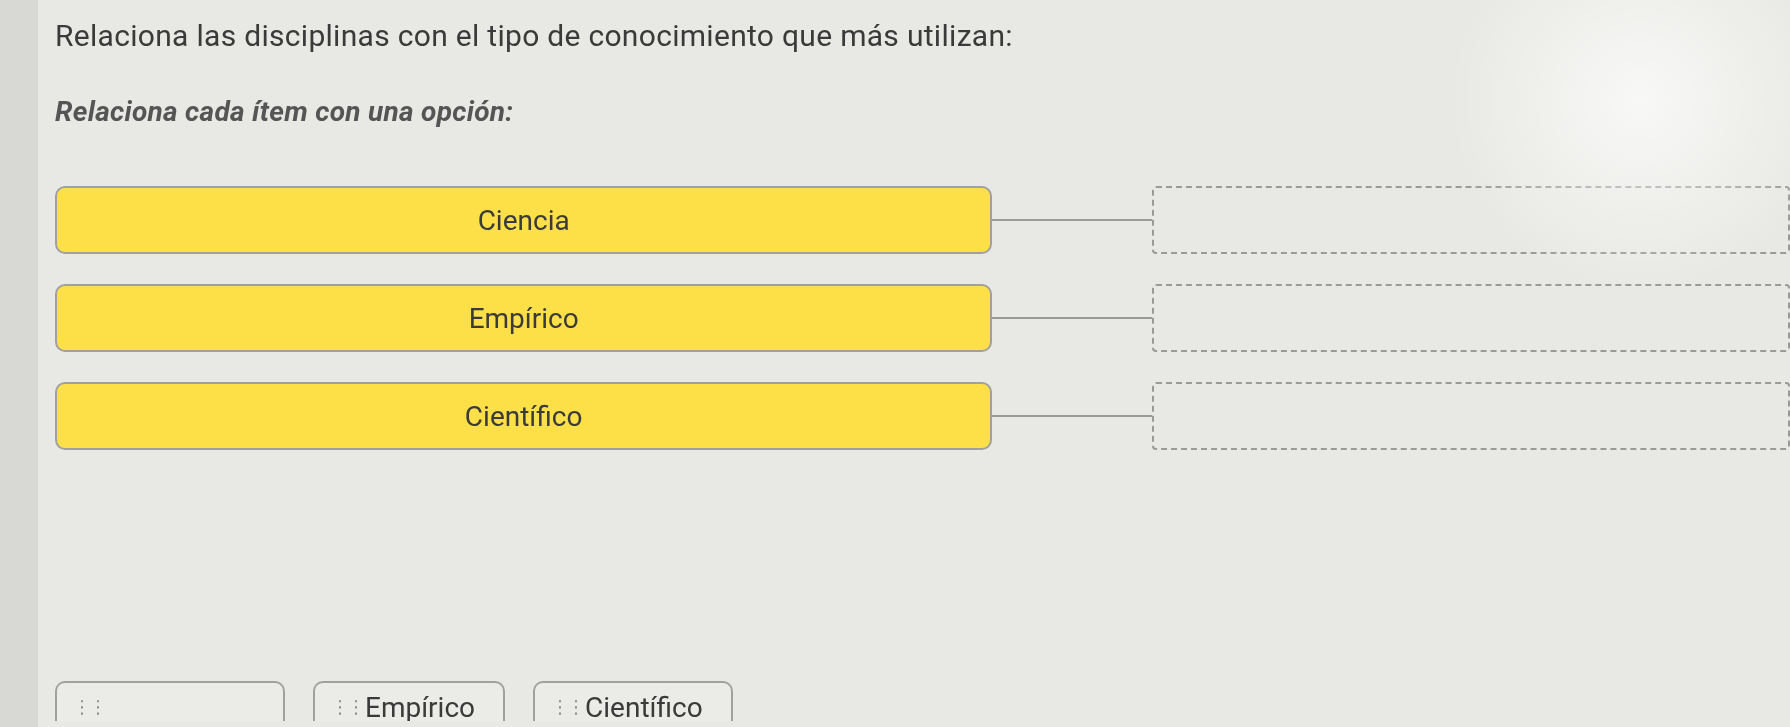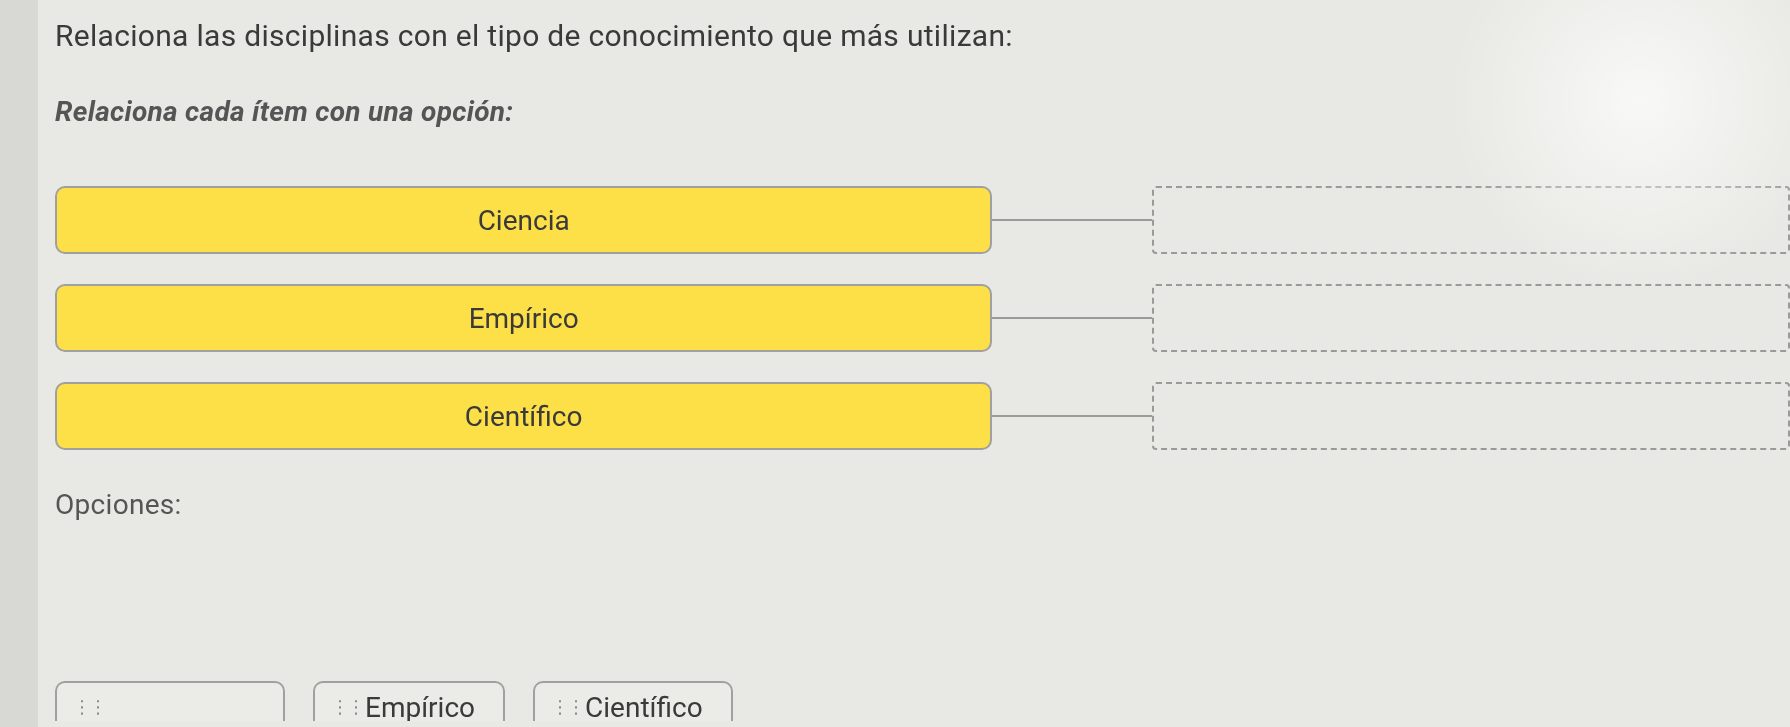--- a/index.html
+++ b/index.html
@@ -163,21 +163,20 @@
 
     <div class="match-row">
       <div class="item-box">
         <span>Científico</span>
       </div>
       <div class="connector"></div>
       <div class="drop-zone"></div>
     </div>
   </div>
 
-  <div class="options-label">Opciones:</div>
 </div>
 
 <div class="cutoffs">
   <div class="cutoff-chip" style="width:230px;">
     <span class="drag-handle"></span>
   </div>
   <div class="cutoff-chip">
     <span class="drag-handle"></span>
     <span>Empírico</span>
   </div>

